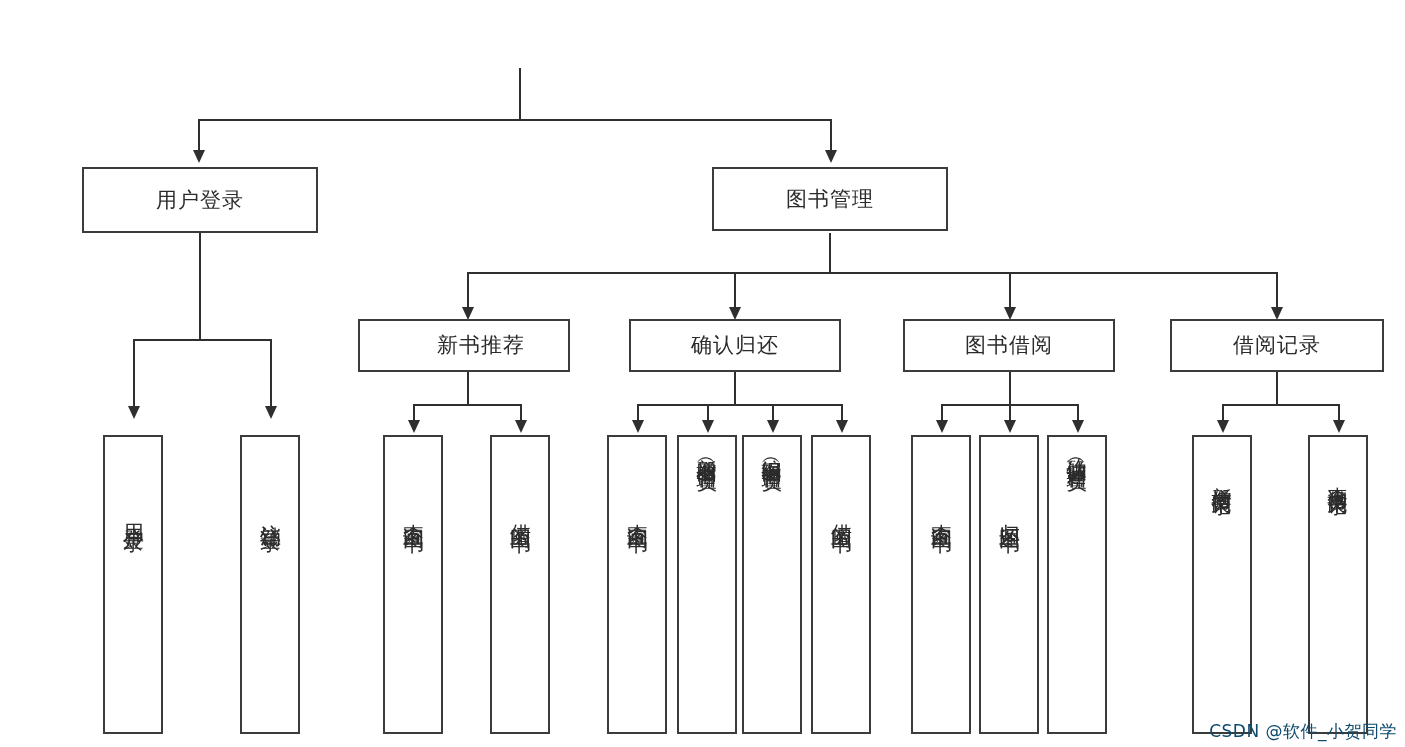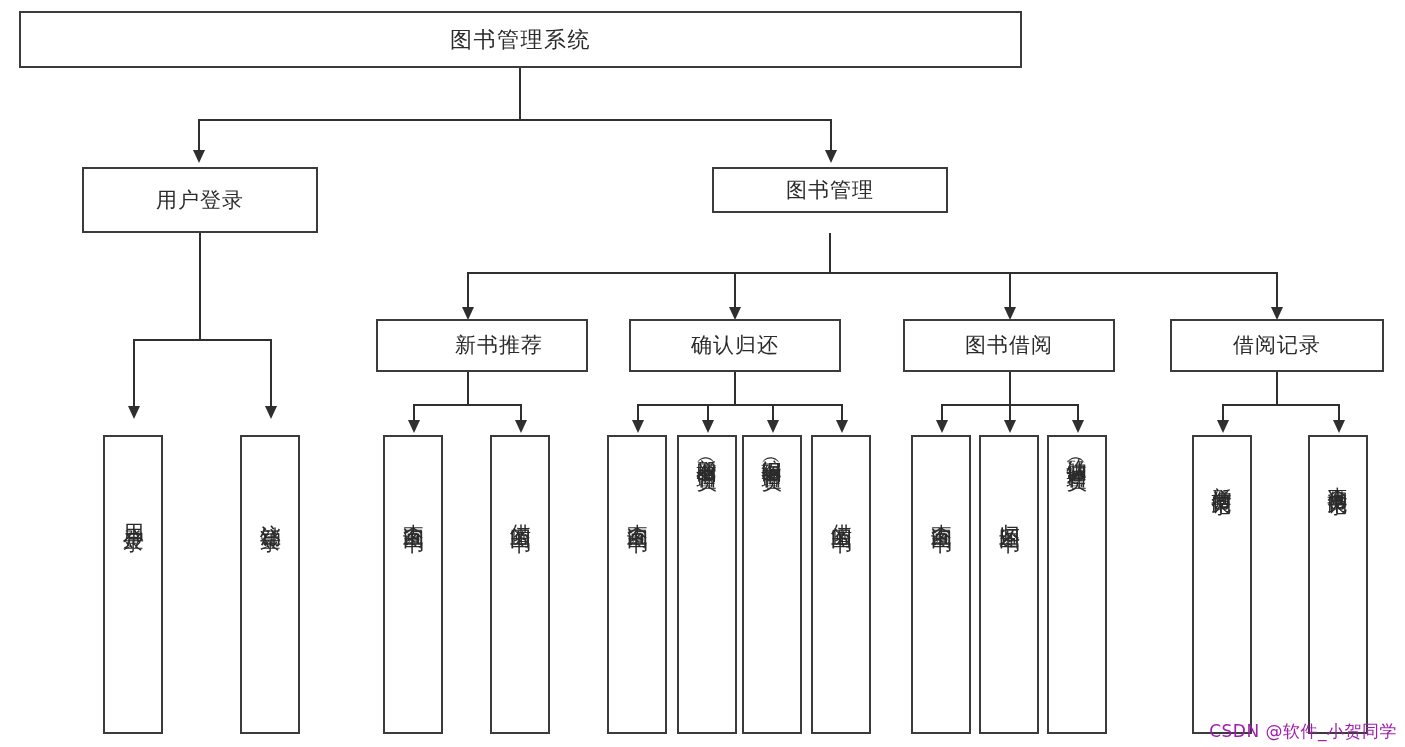--- a/index.html
+++ b/index.html
@@ -71,50 +71,47 @@
     border-left:6px solid transparent;
     border-right:6px solid transparent;
     border-top:13px solid #2f2f2f;
   }
   
   #watermark{
     position:absolute;
     right:8px;
     bottom:4px;
     font-size:17px;
-    color:#a21caf;
+    color:#0c4a6e;
     letter-spacing:0.5px;
     white-space:nowrap;
     pointer-events:none;
   }
 </style>
 </head>
 <body>
 
 <div id="canvas">
 
-  <div class="node title horiz" style="left:19px;top:11px;width:1003px;height:57px;">
-    <span class="label">图书管理系统</span>
-  </div>
 
   <div class="lineV" style="left:519px;top:68px;height:52px;"></div>
 
   <div class="lineH" style="left:198px;top:119px;width:634px;"></div>
 
   <div class="lineV" style="left:198px;top:119px;height:32px;"></div>
   <div class="arrow" style="left:193px;top:150px;"></div>
 
   <div class="lineV" style="left:830px;top:119px;height:32px;"></div>
   <div class="arrow" style="left:825px;top:150px;"></div>
 
   <div class="node horiz" style="left:82px;top:167px;width:236px;height:66px;">
     <span class="label">用户登录</span>
   </div>
 
-  <div class="node horiz" style="left:712px;top:167px;width:236px;height:46px;">
+  <div class="node horiz" style="left:712px;top:167px;width:236px;height:64px;">
     <span class="label">图书管理</span>
   </div>
 
   <div class="lineV" style="left:199px;top:233px;height:107px;"></div>
   <div class="lineH" style="left:133px;top:339px;width:138px;"></div>
   <div class="lineV" style="left:133px;top:339px;height:68px;"></div>
   <div class="arrow" style="left:128px;top:406px;"></div>
   <div class="lineV" style="left:270px;top:339px;height:68px;"></div>
   <div class="arrow" style="left:265px;top:406px;"></div>
 
@@ -122,21 +119,21 @@
   <div class="lineH" style="left:467px;top:272px;width:811px;"></div>
   <div class="lineV" style="left:467px;top:272px;height:36px;"></div>
   <div class="arrow" style="left:462px;top:307px;"></div>
   <div class="lineV" style="left:734px;top:272px;height:36px;"></div>
   <div class="arrow" style="left:729px;top:307px;"></div>
   <div class="lineV" style="left:1009px;top:272px;height:36px;"></div>
   <div class="arrow" style="left:1004px;top:307px;"></div>
   <div class="lineV" style="left:1276px;top:272px;height:36px;"></div>
   <div class="arrow" style="left:1271px;top:307px;"></div>
 
-  <div class="node horiz" style="left:376px;top:319px;width:212px;height:53px;padding-left:34px;">
+  <div class="node horiz" style="left:358px;top:319px;width:212px;height:53px;padding-left:34px;">
     <span class="label">新书推荐</span>
   </div>
   <div class="node horiz" style="left:629px;top:319px;width:212px;height:53px;">
     <span class="label">确认归还</span>
   </div>
   <div class="node horiz" style="left:903px;top:319px;width:212px;height:53px;">
     <span class="label">图书借阅</span>
   </div>
   <div class="node horiz" style="left:1170px;top:319px;width:214px;height:53px;">
     <span class="label">借阅记录</span>

